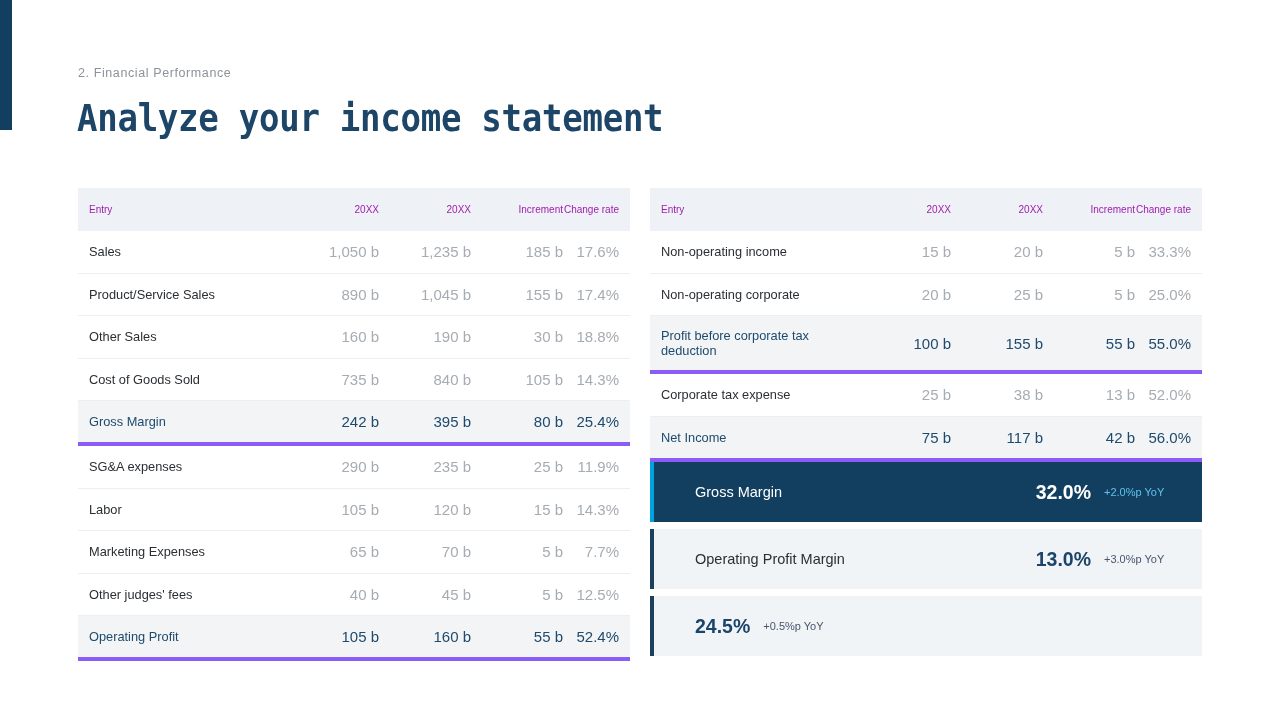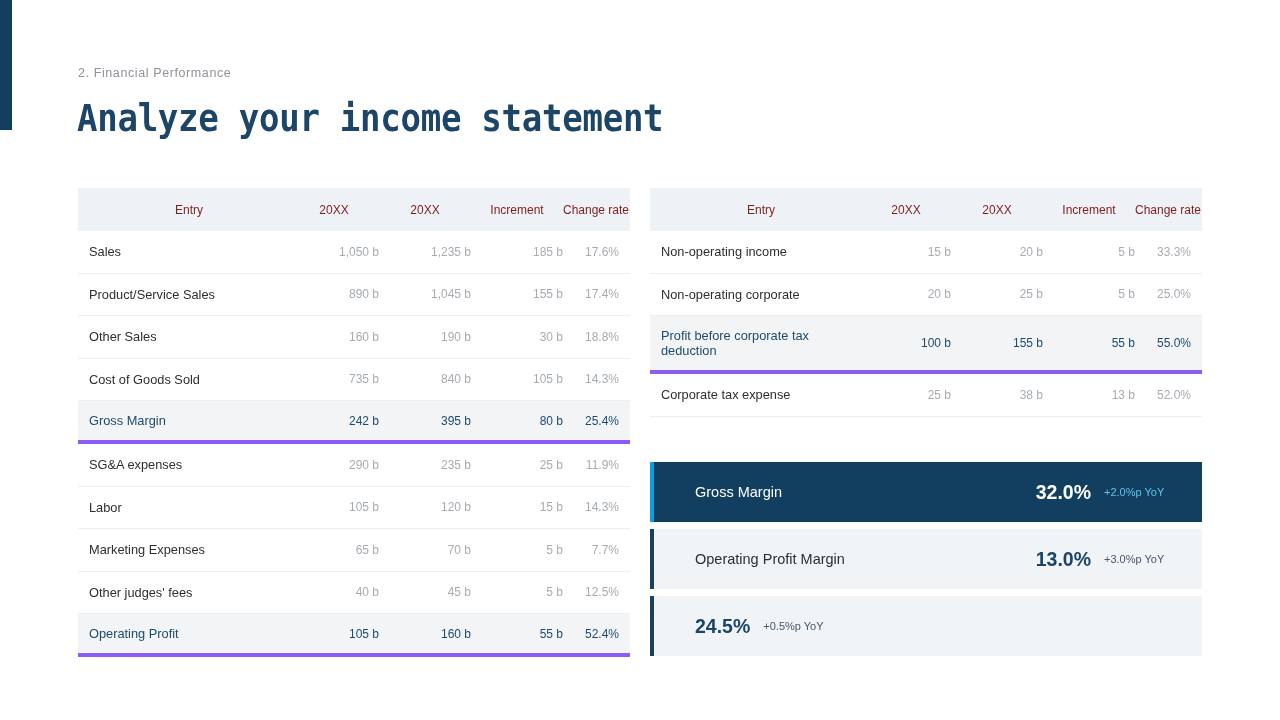--- a/index.html
+++ b/index.html
@@ -64,24 +64,23 @@
   .table.right { left: 650px; width: 552px; }
 
   .thead {
     display: flex;
     align-items: center;
     height: 43px;
     background: #eef2f6;
     padding: 0 11px;
   }
   .thead .th {
-    font-size: 12px;
-    color: #7f1d1d;
+    font-size: 10px;
+    color: #a21caf;
     white-space: nowrap;
-    text-align: center;
   }
 
   .trow {
     display: flex;
     align-items: center;
     min-height: 42.5px;
     padding: 12px 11px;
     border-bottom: 1px solid #eceff1;
     background: #ffffff;
   }
@@ -96,21 +95,21 @@
   .c-n2    { flex: 0 0 92px;  text-align: right; }
   .c-n3    { flex: 0 0 92px;  text-align: right; }
   .c-n4    { flex: 1 1 auto;  text-align: right; }
 
   .trow .c-entry {
     font-size: 12.8px;
     color: #2b2f33;
     line-height: 15px;
   }
   .trow .num {
-    font-size: 12px;
+    font-size: 15px;
     color: #a6acb2;
   }
   .trow.hl .c-entry { color: #1e4a6d; }
   .trow.hl .num     { color: #1e4a6d; }
 
   
   .kpi-wrap {
     position: absolute;
     left: 650px;
     top: 462px;
@@ -279,20 +278,27 @@
         <div class="c-n3 num">55 b</div>
         <div class="c-n4 num">55.0%</div>
       </div>
       <div class="trow">
         <div class="c-entry">Corporate tax expense</div>
         <div class="c-n1 num">25 b</div>
         <div class="c-n2 num">38 b</div>
         <div class="c-n3 num">13 b</div>
         <div class="c-n4 num">52.0%</div>
       </div>
+      <div class="trow hl">
+        <div class="c-entry">Net Income</div>
+        <div class="c-n1 num">75 b</div>
+        <div class="c-n2 num">117 b</div>
+        <div class="c-n3 num">42 b</div>
+        <div class="c-n4 num">56.0%</div>
+      </div>
     </div>
 
   <div class="kpi-wrap" id="kpi-wrap">
       <div class="kpi dark">
         <div class="accent"></div>
         <div class="k-label">Gross Margin</div>
         <div class="k-value">32.0%</div>
         <div class="k-delta">+2.0%p YoY</div>
       </div>
       <div class="kpi light">

